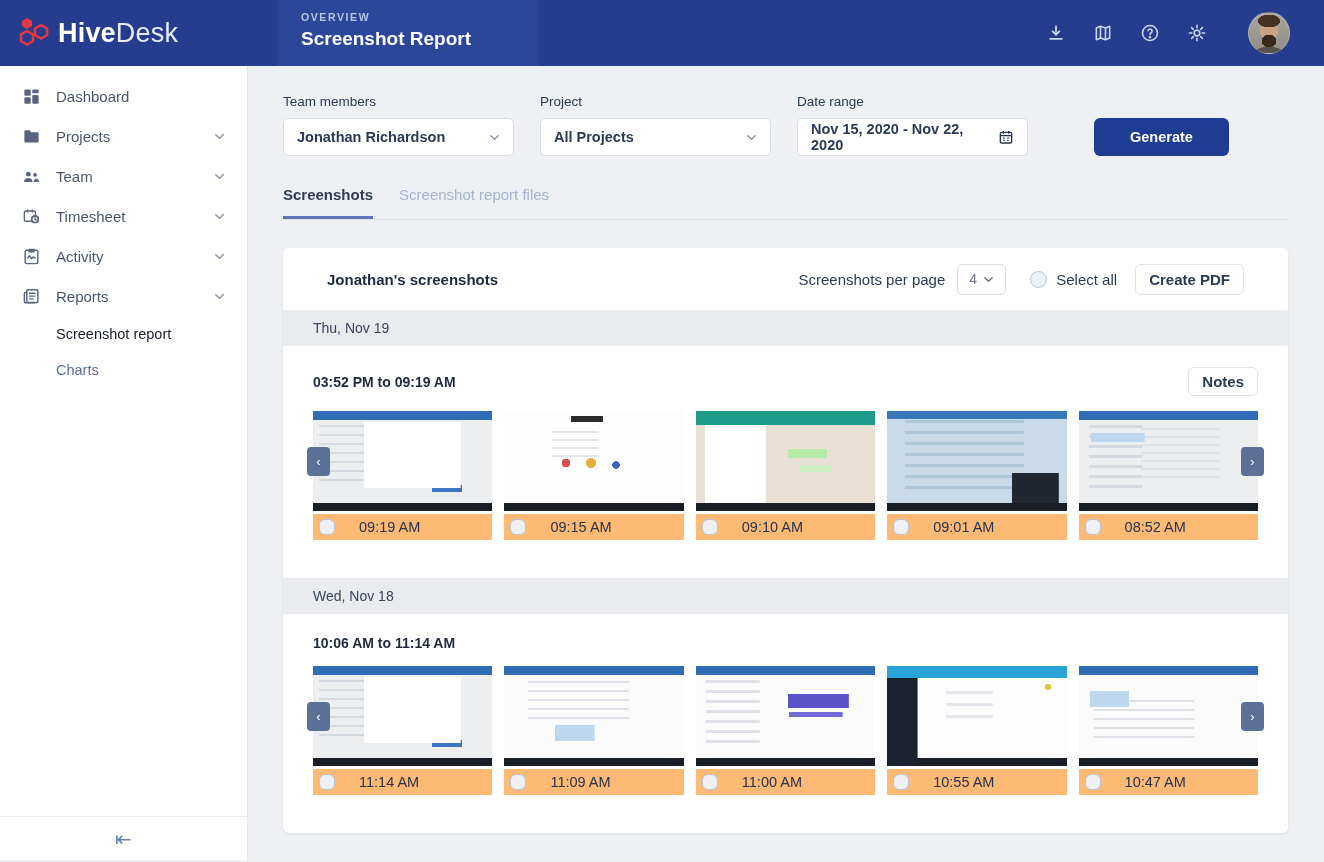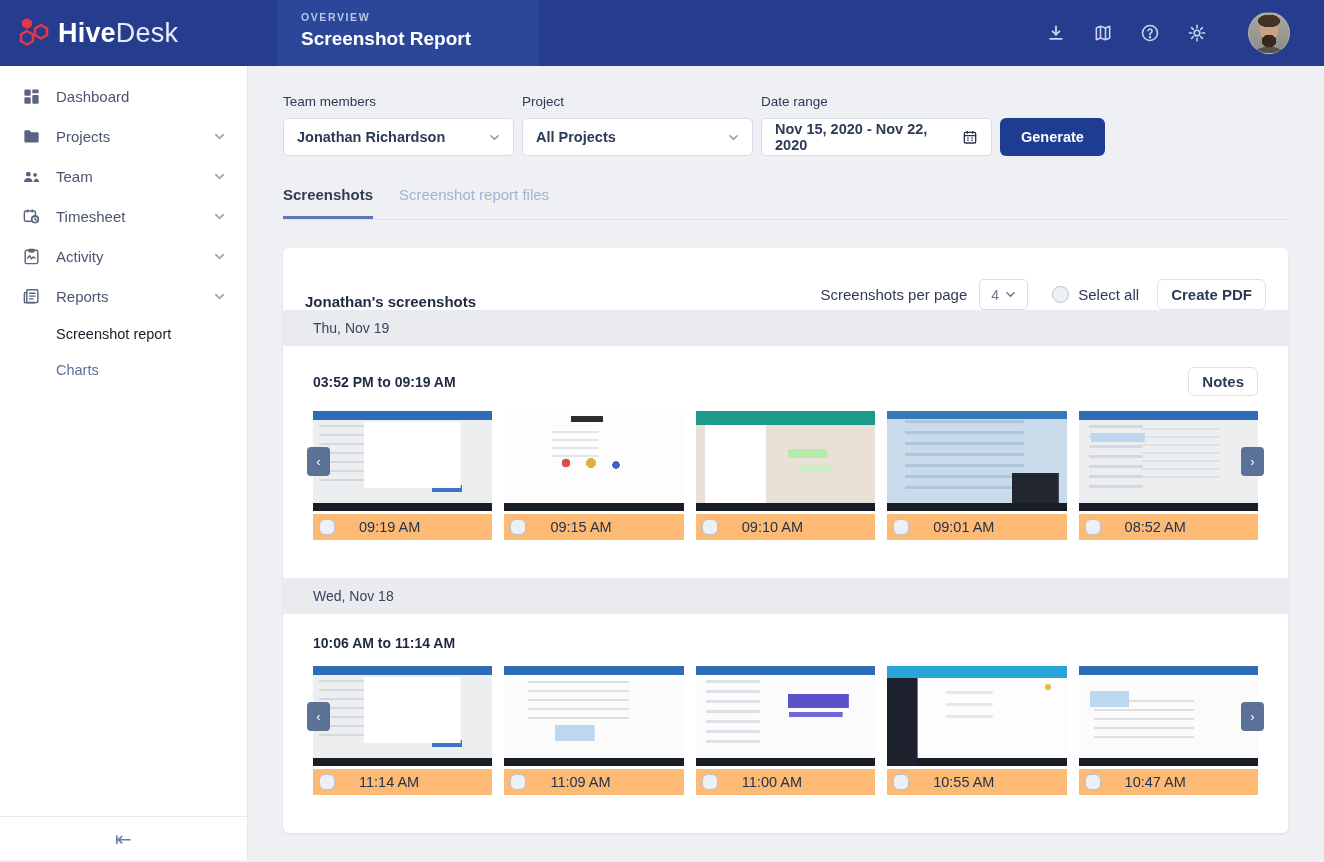--- a/index.html
+++ b/index.html
@@ -46,42 +46,42 @@
     color:#5d6f9e; cursor:pointer; }
   .nav-sub.active { color:#171c28; }
   .sidebar-bottom { margin-top:auto; border-top:1px solid #e7eaef; height:44px;
     display:flex; align-items:center; justify-content:center; }
   .collapse-icon { color:#6b7fae; font-size:20px; cursor:pointer; line-height:1; }
 
   
   .main { position:absolute; top:66px; left:248px; right:0; bottom:0; background:#eef0f3; }
   .content { width:1005px; margin-left:35px; }
 
-  .filters { display:flex; align-items:flex-end; gap:8px; margin-top:28px; }
+  .filters { display:flex; align-items:flex-end; gap:26px; margin-top:28px; }
   .field { }
   .field-label { font-size:13.5px; color:#2d3a55; margin-bottom:9px; }
   .select, .date-input { width:231px; height:38px; background:#fff; border:1px solid #d8dce4;
     border-radius:5px; display:flex; align-items:center; justify-content:space-between;
     padding:0 13px; font-size:14.5px; font-weight:bold; color:#2c3a57; cursor:pointer; }
   .select .chev { color:#8a94a8; }
   .date-input { cursor:text; }
   .cal-icon svg { width:16px; height:16px; display:block; color:#27324c; }
-  .btn-generate { height:38px; padding:0 21px; background:#1e3d92; color:#fff; border:none;
-    border-radius:6px; font-size:14.5px; font-weight:bold; font-family:inherit; cursor:pointer; }
+  .btn-generate { height:38px; padding:0 36px; background:#1e3d92; color:#fff; border:none;
+    border-radius:6px; font-size:14.5px; font-weight:bold; font-family:inherit; cursor:pointer;margin-left:40px; }
 
   .tabs { display:flex; gap:26px; margin-top:30px; }
   .tab { font-size:15px; padding-bottom:13px; cursor:pointer; position:relative; }
   .tab.active { color:#323c51; font-weight:bold; border-bottom:3px solid #6274b8; }
   .tab.inactive { color:#a4b2d2; }
   .rule { width:1005px; height:1px; background:#dfe2e8; }
 
   
   .card { width:1005px; margin-top:28px; background:#fff; border-radius:6px;
     box-shadow:0 1px 3px rgba(30,40,70,.08); overflow:hidden; }
-  .card-head { height:62px; display:flex; align-items:flex-end; padding:0 22px; }
+  .card-head { height:62px; display:flex; align-items:center; padding:0 44px; }
   .card-title { font-size:15px; font-weight:bold; color:#1f2a42; }
   .card-head-right { margin-left:auto; display:flex; align-items:center; gap:18px; }
   .perpage-label { font-size:15px; color:#2d3a55; }
   .perpage-select { height:31px; width:49px; border:1px solid #d8dce4; border-radius:5px;
     display:flex; align-items:center; justify-content:center; gap:6px; font-size:14px;
     color:#6b7689; cursor:pointer; margin-left:-6px; }
   .checkbox { width:17px; height:17px; border:1px solid #b6c2d6; background:#edf1f7;
     border-radius:6px; flex:none; cursor:pointer; }
   .selectall { display:flex; align-items:center; gap:9px; font-size:15px; color:#2d3a55; margin-left:6px; }
   .btn-outline { background:#fff; border:1px solid #dde1e8; border-radius:6px; color:#2c3a57;

